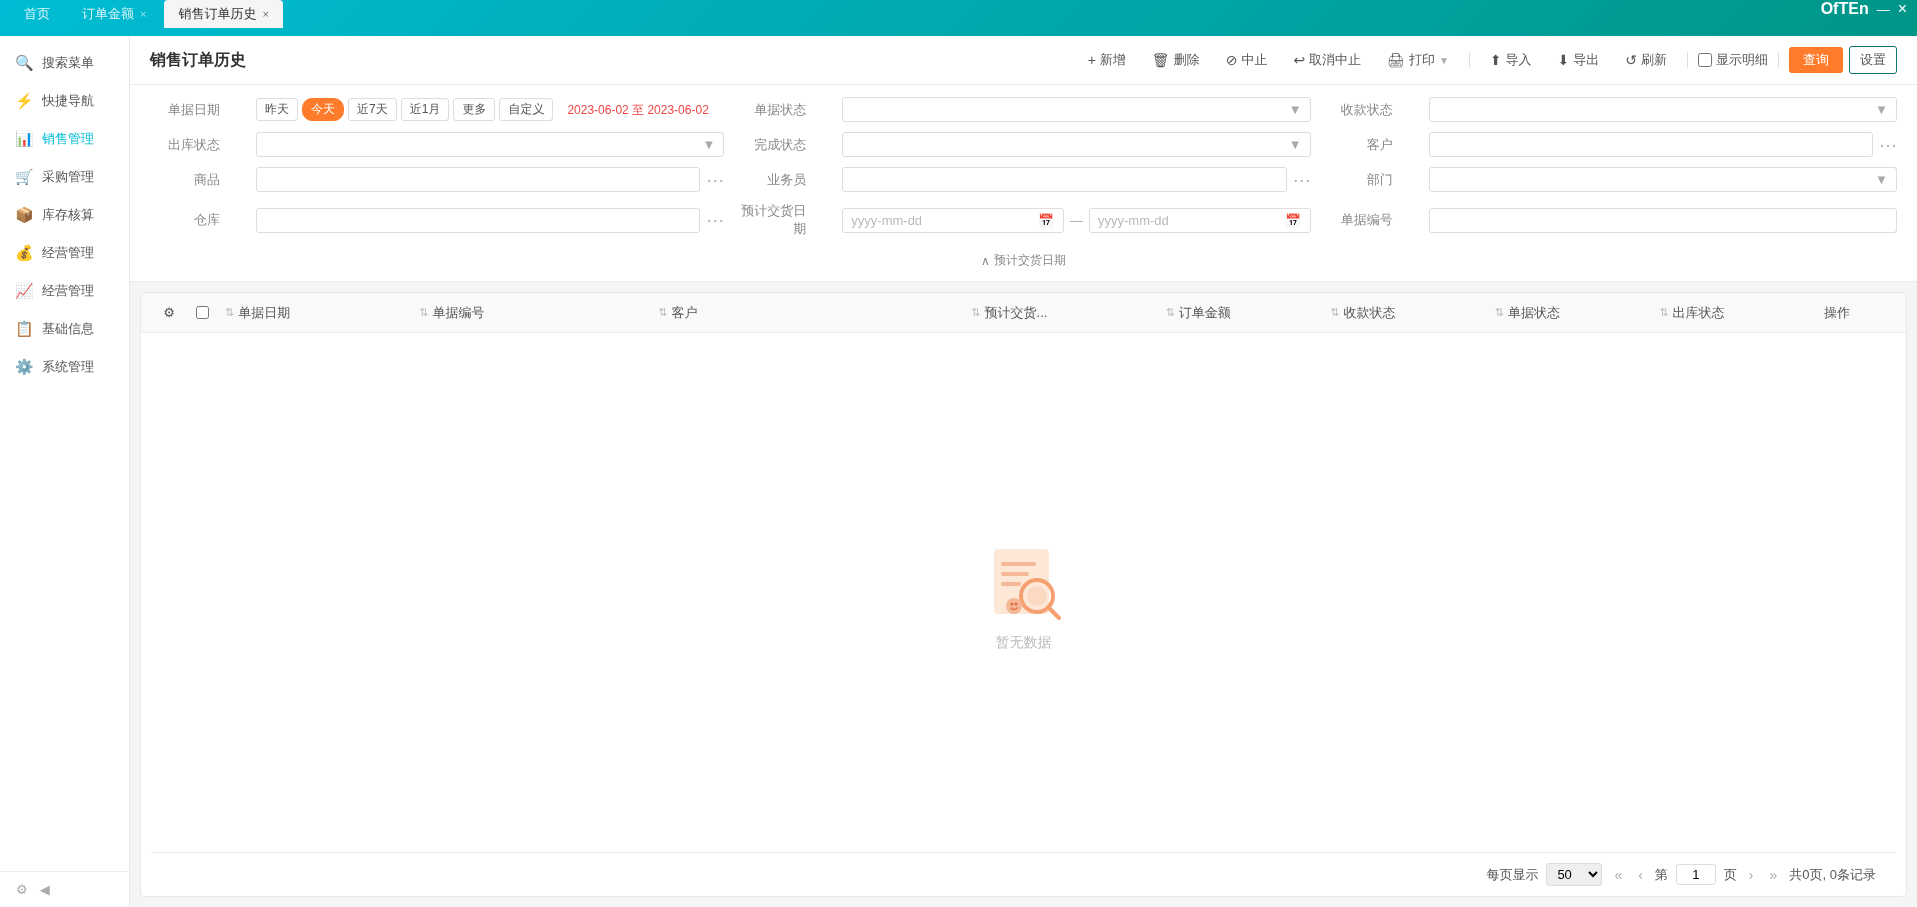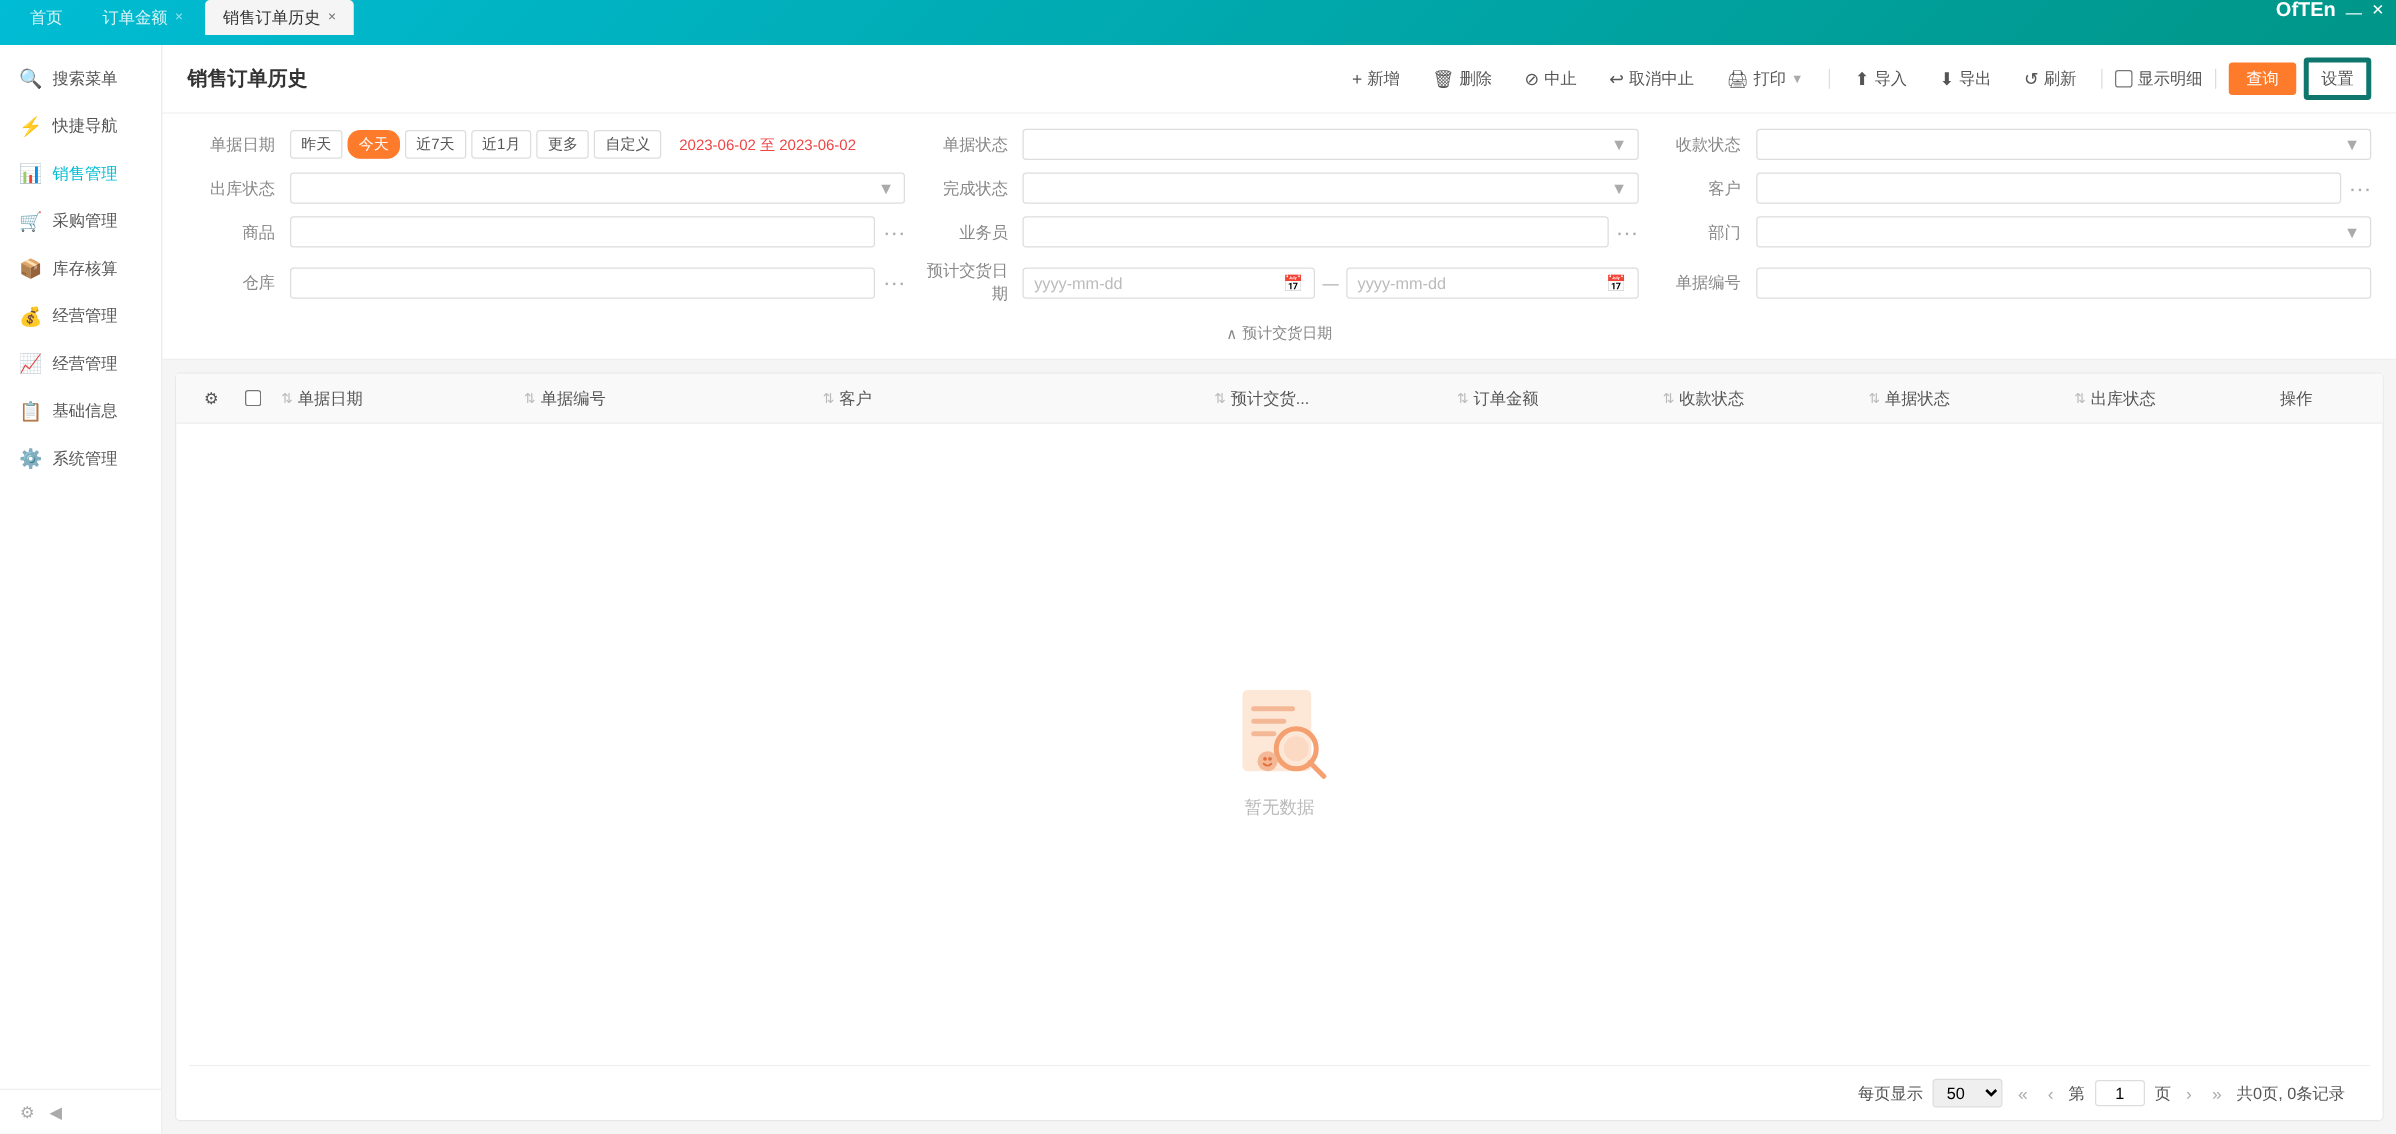--- a/index.html
+++ b/index.html
@@ -34,21 +34,21 @@
     .toolbar-btn .btn-icon { font-size: 14px; }
     .toolbar-btn-orange { background: #ff7b2c; color: white; border-radius: 3px; padding: 4px 14px; }
     .toolbar-separator { width: 1px; height: 16px; background: #ddd; margin: 0 4px; }
     .display-col-area { display: flex; align-items: center; gap: 4px; font-size: 13px; color: #555; }
     .checkbox-small { width: 14px; height: 14px; }
 
     
     .filter-area { background: white; margin: 0; padding: 12px 20px; border-bottom: 1px solid #eee; }
     .filter-row { display: flex; align-items: center; gap: 12px; margin-bottom: 10px; }
     .filter-label { color: #888; width: 70px; text-align: right; flex-shrink: 0; font-size: 13px; }
-    .filter-control { flex: 1; display: flex; align-items: center; gap: 6px; }
+    .filter-control { flex: 1; display: flex; align-items: center; gap: 6px; margin-left: 24px; }
     .date-quick { display: flex; align-items: center; gap: 4px; }
     .date-btn { padding: 2px 8px; border: 1px solid #ddd; border-radius: 3px; background: white; cursor: pointer; font-size: 12px; color: #555; }
     .date-btn.active { background: #ff7b2c; color: white; border-color: #ff7b2c; border-radius: 10px; }
     .date-range { font-size: 12px; color: #888; margin-top: 2px; }
     .select-control { border: 1px solid #ddd; border-radius: 3px; padding: 4px 8px; font-size: 13px; background: white; color: #555; display: flex; align-items: center; gap: 4px; min-width: 150px; cursor: pointer; }
     .select-control .chevron { margin-left: auto; color: #aaa; }
     .input-control { border: 1px solid #ddd; border-radius: 3px; padding: 4px 8px; font-size: 13px; background: white; color: #555; flex: 1; outline: none; }
     .ellipsis-btn { color: #aaa; cursor: pointer; font-size: 18px; line-height: 1; }
     .date-input { border: 1px solid #ddd; border-radius: 3px; padding: 4px 8px; font-size: 13px; color: #bbb; flex: 1; display: flex; align-items: center; gap: 4px; }
     .collapse-row { text-align: center; padding: 4px 0 0; }
@@ -193,21 +193,21 @@
         </button>
         <div class="toolbar-separator"></div>
         <div class="display-col-area">
           <input type="checkbox" class="checkbox-small" style="">
           <span>显示明细</span>
         </div>
         <div class="toolbar-separator"></div>
         <button class="toolbar-btn toolbar-btn-orange">
           <span>查询</span>
         </button>
-        <button class="toolbar-btn" style="border: 4px solid #0f766e;">
+        <button class="toolbar-btn" style="border: 1px solid #0f766e;">
           <span>设置</span>
         </button>
       </div>
     </div>
 
     <div class="filter-area">
 
       <div class="filter-row">
         <span class="filter-label">单据日期</span>
         <div class="filter-control">

